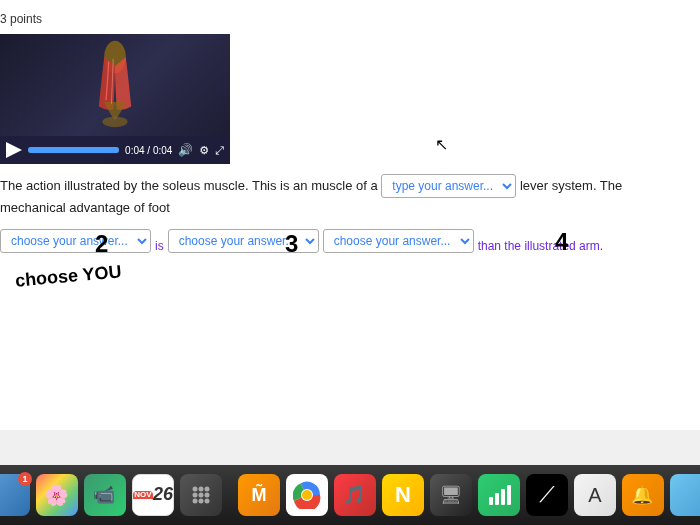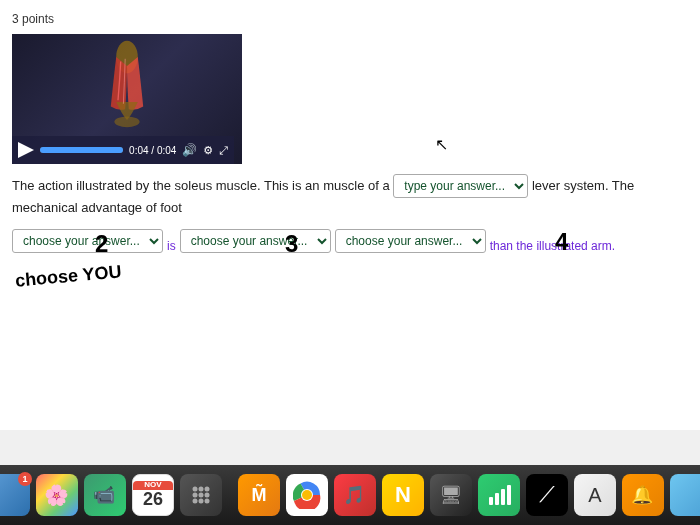--- a/index.html
+++ b/index.html
@@ -10,21 +10,21 @@
       font-family: Arial, sans-serif;
       font-size: 13px;
       overflow: hidden;
       position: relative;
     }
 
     .main-content {
       background: #fff;
       width: 700px;
       height: 430px;
-      padding: 12px 12px;
+      padding: 12px 0;
       position: relative;
     }
 
     .points-label {
       font-size: 12px;
       color: #333;
       margin-bottom: 8px;
     }
 
     .video-container {
@@ -53,21 +53,21 @@
       left: 50%;
       transform: translateX(-50%);
       width: 80px;
       height: 90px;
     }
 
     .video-controls {
       position: absolute;
       bottom: 0;
       left: 0;
-      right: 8px;
+      right: 0;
       height: 28px;
       background: rgba(30,30,60,0.9);
       display: flex;
       align-items: center;
       padding: 0 6px;
       gap: 6px;
     }
 
     .play-btn {
       width: 16px;
@@ -131,21 +131,21 @@
       color: #222;
       margin-bottom: 16px;
     }
 
     .dropdown-select {
       border: 1px solid #aaa;
       border-radius: 3px;
       padding: 3px 6px;
       font-size: 12px;
       background: #fff;
-      color: #14532d;
+      color: #3b82f6;
       cursor: pointer;
       appearance: auto;
       min-width: 130px;
     }
 
     .inline-text {
       font-size: 12px;
       color: #6d28d9;
     }
 
@@ -184,23 +184,23 @@
       justify-content: center;
       font-size: 20px;
       cursor: pointer;
       position: relative;
       flex-shrink: 0;
     }
 
     .dock-item.mail { background: linear-gradient(135deg, #5b9bd5, #2c6fad); }
     .dock-item.photos { background: linear-gradient(135deg, #ff6b6b, #ffd93d, #6bcb77, #4d96ff); }
     .dock-item.facetime { background: linear-gradient(135deg, #3d9970, #2ecc71); }
-    .dock-item.calendar { background: #fff; color: #e74c3c; font-size: 11px; border: 1px solid #ddd; flex-direction: column; line-height: 1.1; }
+    .dock-item.calendar { background: #fff; color: #e74c3c; font-size: 11px; border: 1px solid #ddd; flex-direction: row; line-height: 1.1; }
     .dock-item.calendar .month { font-size: 8px; color: #e74c3c; font-weight: bold; text-transform: uppercase; background: #e74c3c; color: #fff; width: 100%; text-align: center; border-radius: 4px 4px 0 0; }
-    .dock-item.calendar .day { font-size: 18px; color: #333; font-weight: bold; }
+    .dock-item.calendar .day { font-size: 18px; color: #333; font-weight: bold; font-style: italic; }
     .dock-item.grid { background: linear-gradient(135deg, #555, #333); }
     .dock-item.amazon { background: linear-gradient(135deg, #ff9900, #e47911); color: #fff; font-weight: bold; font-size: 14px; }
     .dock-item.appletv { background: #000; color: #fff; font-size: 10px; }
     .dock-item.chrome { background: #fff; }
     .dock-item.music { background: linear-gradient(135deg, #fc3c44, #c0302c); }
     .dock-item.notes { background: linear-gradient(135deg, #ffd700, #ffb300); }
     .dock-item.screens { background: linear-gradient(135deg, #555, #222); }
     .dock-item.bars { background: linear-gradient(135deg, #2ecc71, #27ae60); }
     .dock-item.slash { background: #000; }
     .dock-item.texteditor { background: linear-gradient(135deg, #f5f5f5, #ddd); color: #333; font-size: 14px; }

